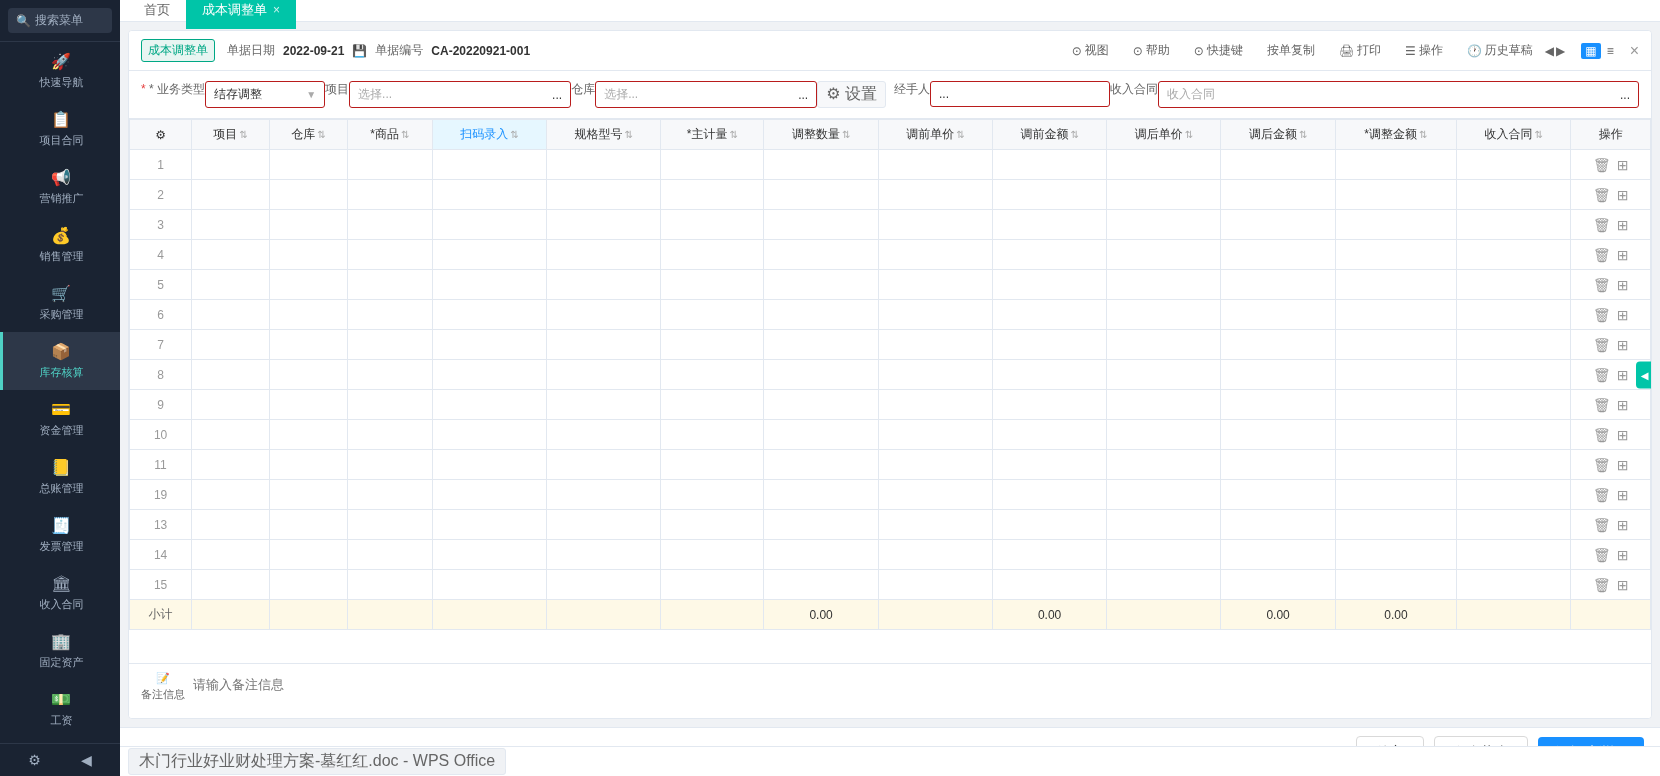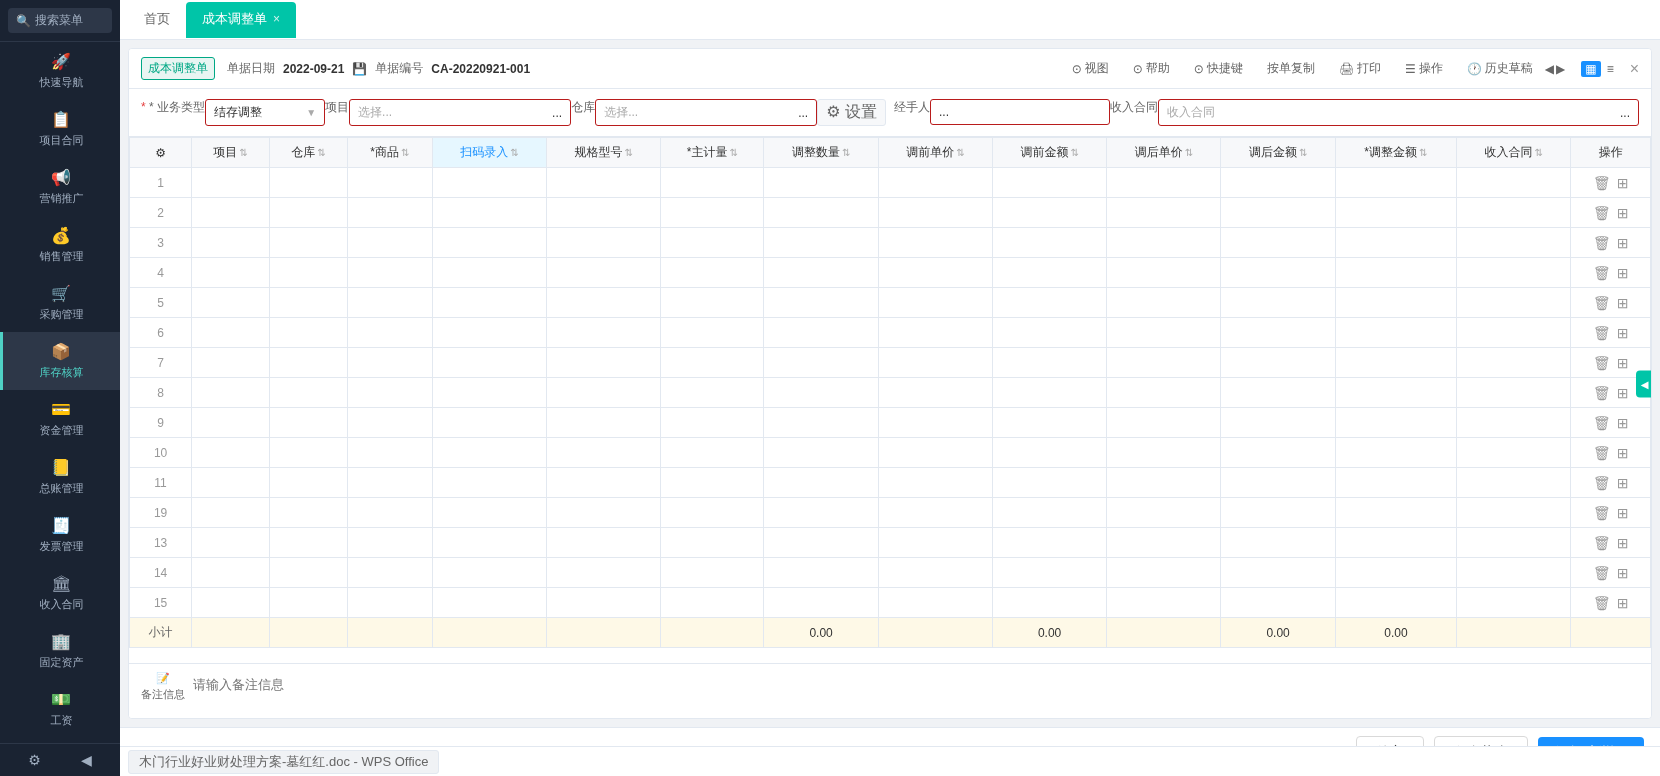--- a/index.html
+++ b/index.html
@@ -66,21 +66,21 @@
       overflow: hidden;
     }
 
     
     .tab-bar {
       display: flex;
       align-items: center;
       background: #fff;
       border-bottom: 1px solid #e2e8f0;
       padding: 0 8px;
-      height: 40px;
+      height: 22px;
       flex-shrink: 0;
     }
     .tab {
       display: flex;
       align-items: center;
       padding: 0 16px;
       height: 36px;
       cursor: pointer;
       font-size: 13px;
       color: #666;
@@ -279,21 +279,21 @@
       align-items: center;
       padding: 0 8px;
       font-size: 12px;
       color: #666;
     }
     .taskbar-item {
       background: #f0f2f5;
       border: 1px solid #e2e8f0;
       border-radius: 3px;
       padding: 2px 10px;
-      font-size: 13px;
+      font-size: 16px;
     }
 
     
     .right-edge-tab {
       position: absolute;
       right: -1px;
       top: 50%;
       transform: translateY(-50%);
       width: 16px;
       background: #00c5a8;

